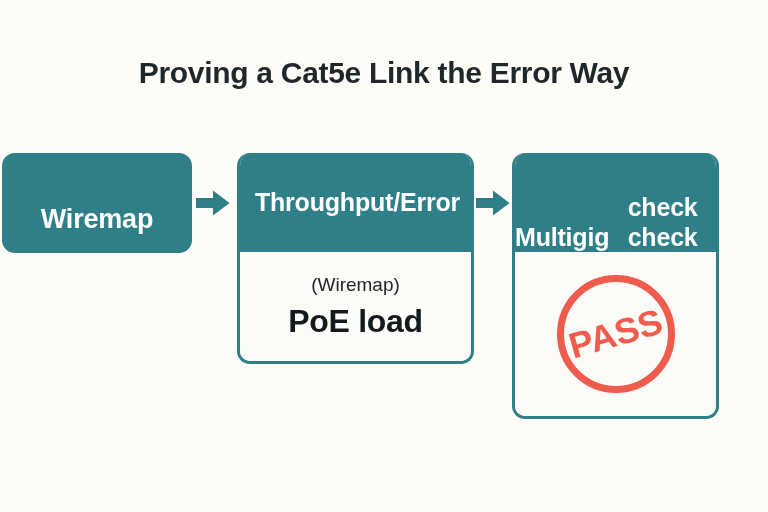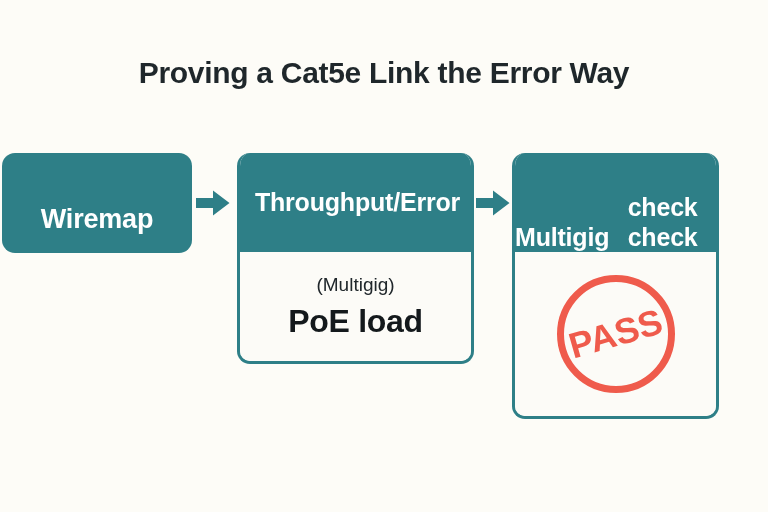--- a/index.html
+++ b/index.html
@@ -201,21 +201,21 @@
 
   <div class="flow-arrow" id="arrow-1">
     <svg width="34" height="26" viewBox="0 0 34 26" xmlns="http://www.w3.org/2000/svg">
       <path d="M0 8 H17 V0.5 L33.5 13 L17 25.5 V18 H0 Z" fill="#2e7f87"></path>
     </svg>
   </div>
 
   <div class="flow-box" id="box-throughput">
     <div class="box-header">Throughput/Error</div>
     <div class="box-body">
-      <div class="optional-tag">(Multigig)</div>
+      <div class="optional-tag">(Wiremap)</div>
       <div class="poe-label">PoE load</div>
     </div>
   </div>
 
   <div class="flow-arrow" id="arrow-2">
     <svg width="34" height="26" viewBox="0 0 34 26" xmlns="http://www.w3.org/2000/svg">
       <path d="M0 8 H17 V0.5 L33.5 13 L17 25.5 V18 H0 Z" fill="#2e7f87"></path>
     </svg>
   </div>
 

